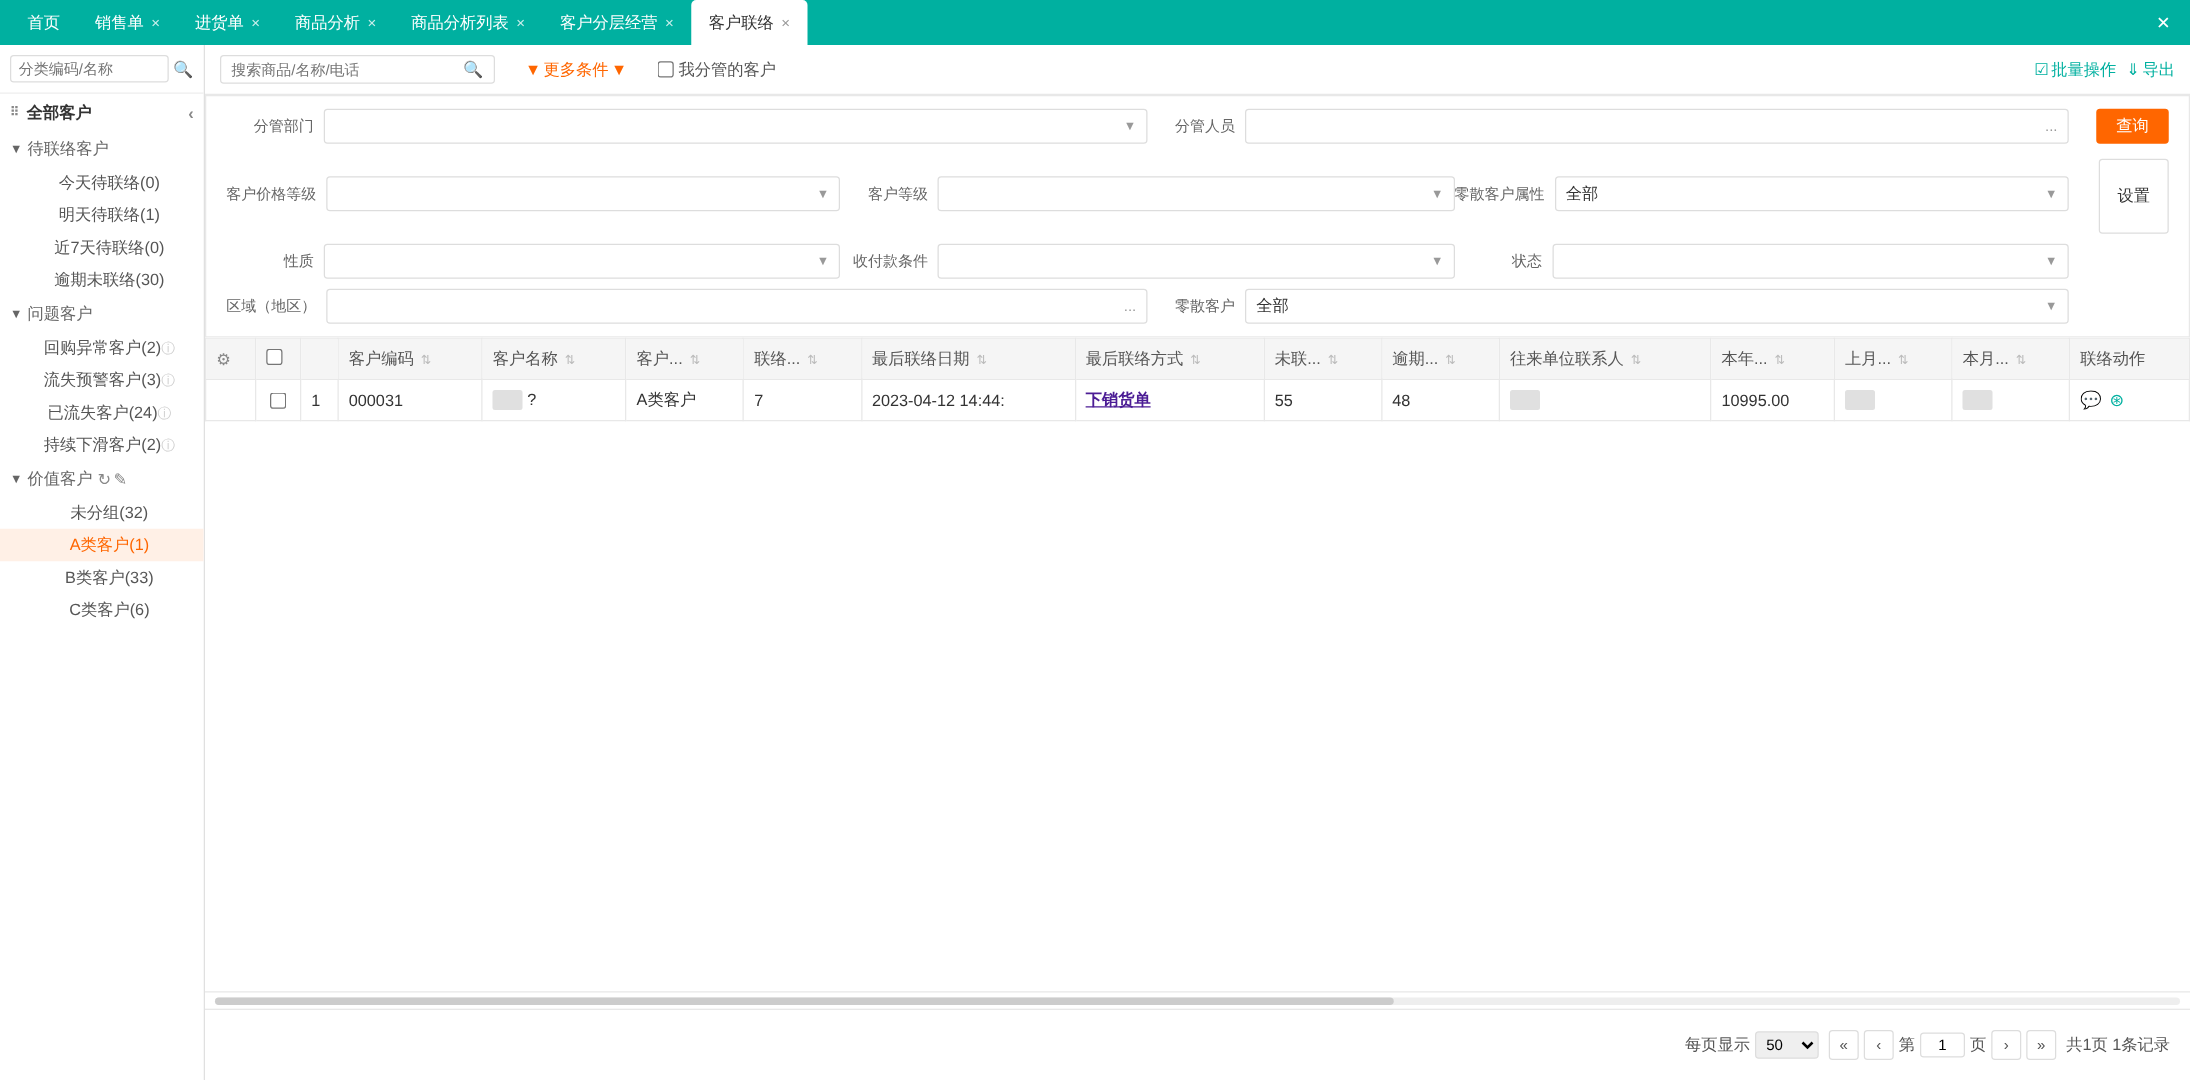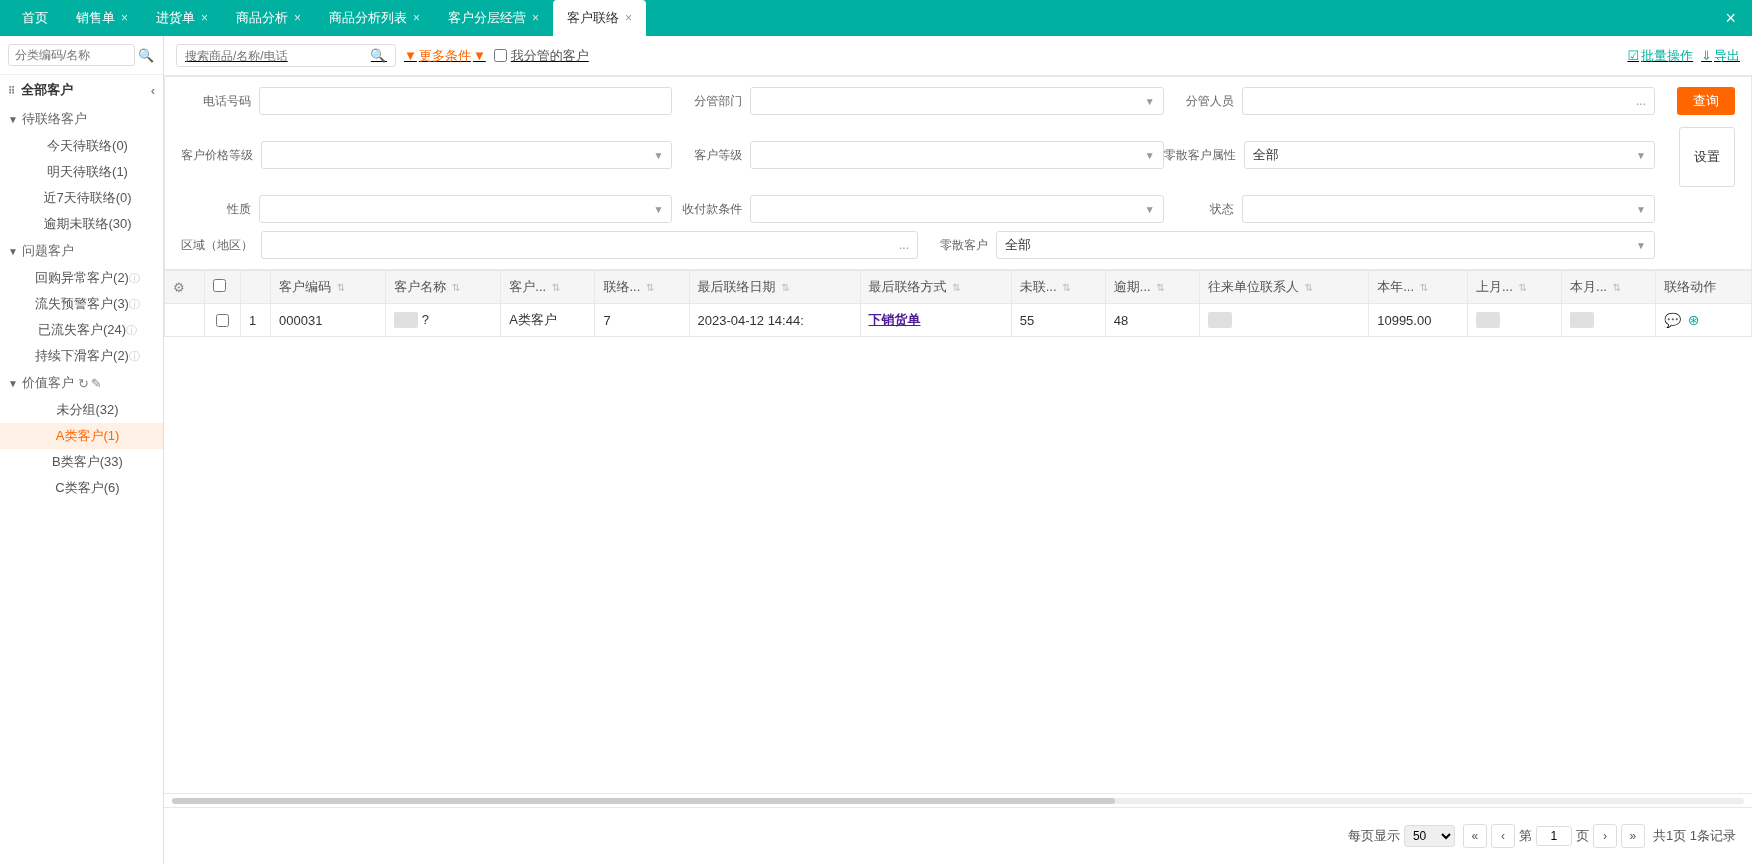--- a/index.html
+++ b/index.html
@@ -137,23 +137,22 @@
       background: #f5f5f5;
       overflow: hidden;
     }
 
     
     .filter-bar {
       background: white;
       padding: 8px 12px;
       display: flex;
       align-items: center;
-      gap: 8px;
+      gap: 24px;
       border-bottom: 1px solid #e8e8e8;
-      text-decoration: underline;
     }
     .filter-search {
       display: flex;
       align-items: center;
       border: 1px solid #ddd;
       border-radius: 3px;
       padding: 3px 8px;
       width: 220px;
     }
     .filter-search input {
@@ -548,24 +547,20 @@
         <div class="btn-export">
           <span>⇓</span>
           <span>导出</span>
         </div>
       </div>
     </div>
 
     <div class="adv-filter">
 
       <div class="filter-row">
-        <div class="filter-cell">
-          <span class="filter-label">电话号码</span>
-          <div class="filter-input" style="flex:1;"></div>
-        </div>
         <div class="filter-cell">
           <span class="filter-label">分管部门</span>
           <div class="filter-input" style="flex:1;">
             <span></span>
               <span class="dropdown-arrow">▼</span>
           </div>
         </div>
         <div class="filter-cell">
           <span class="filter-label">分管人员</span>
           <div class="filter-input" style="flex:1;">

